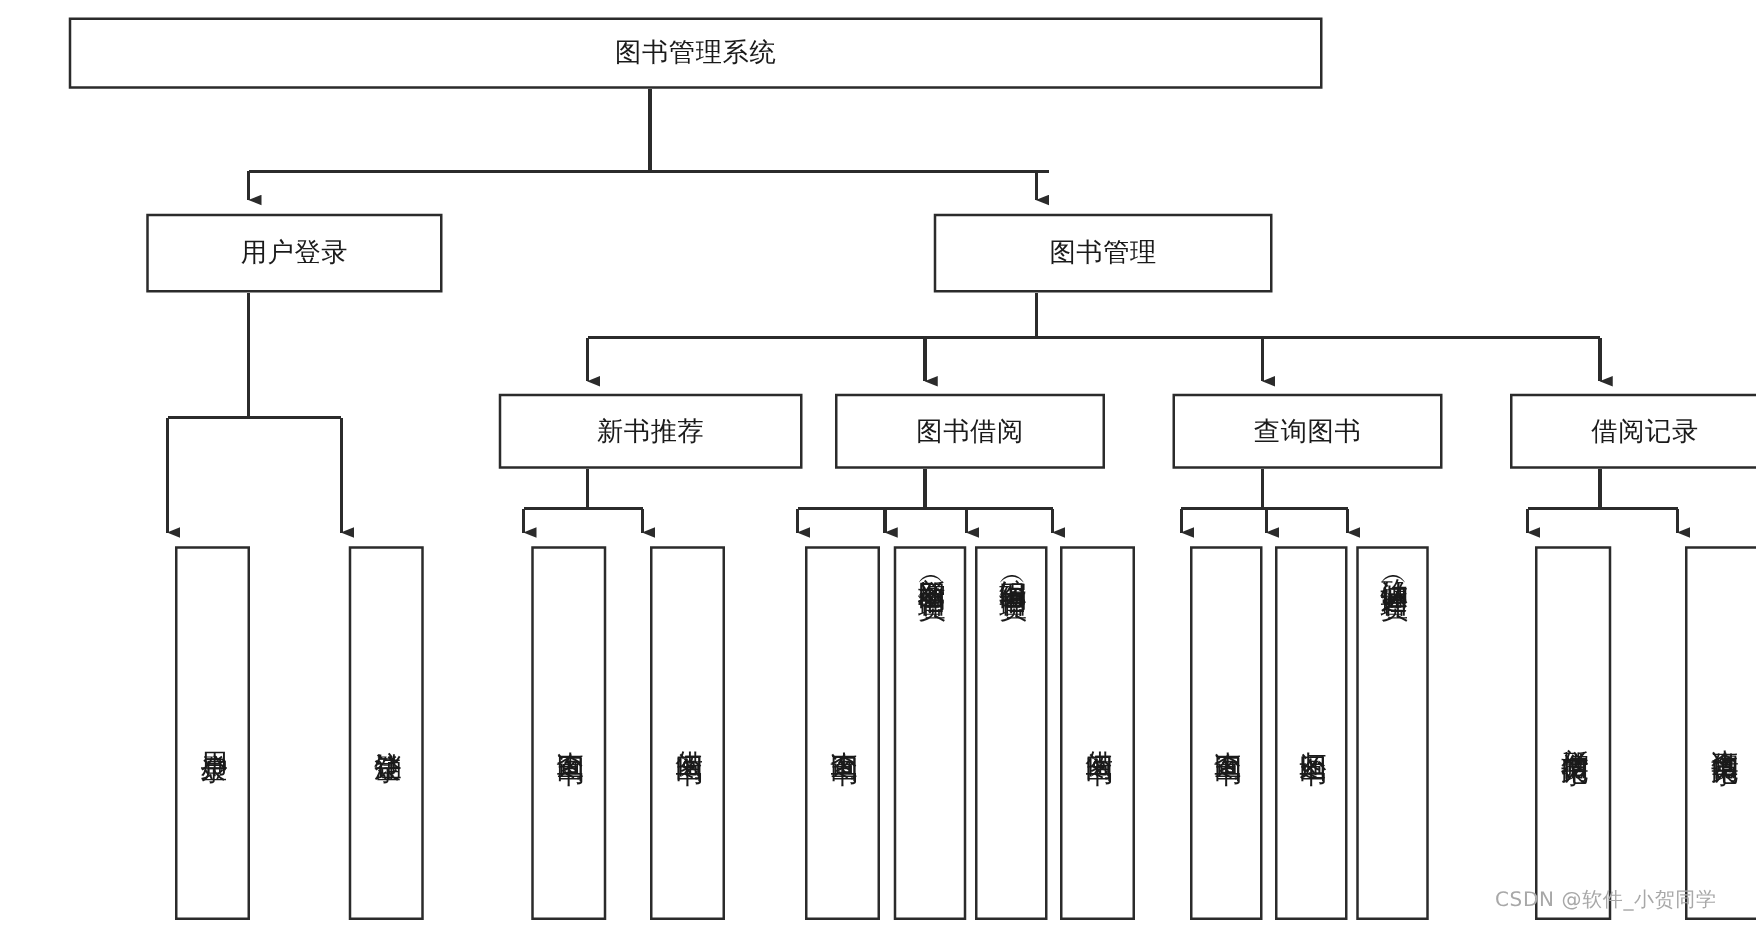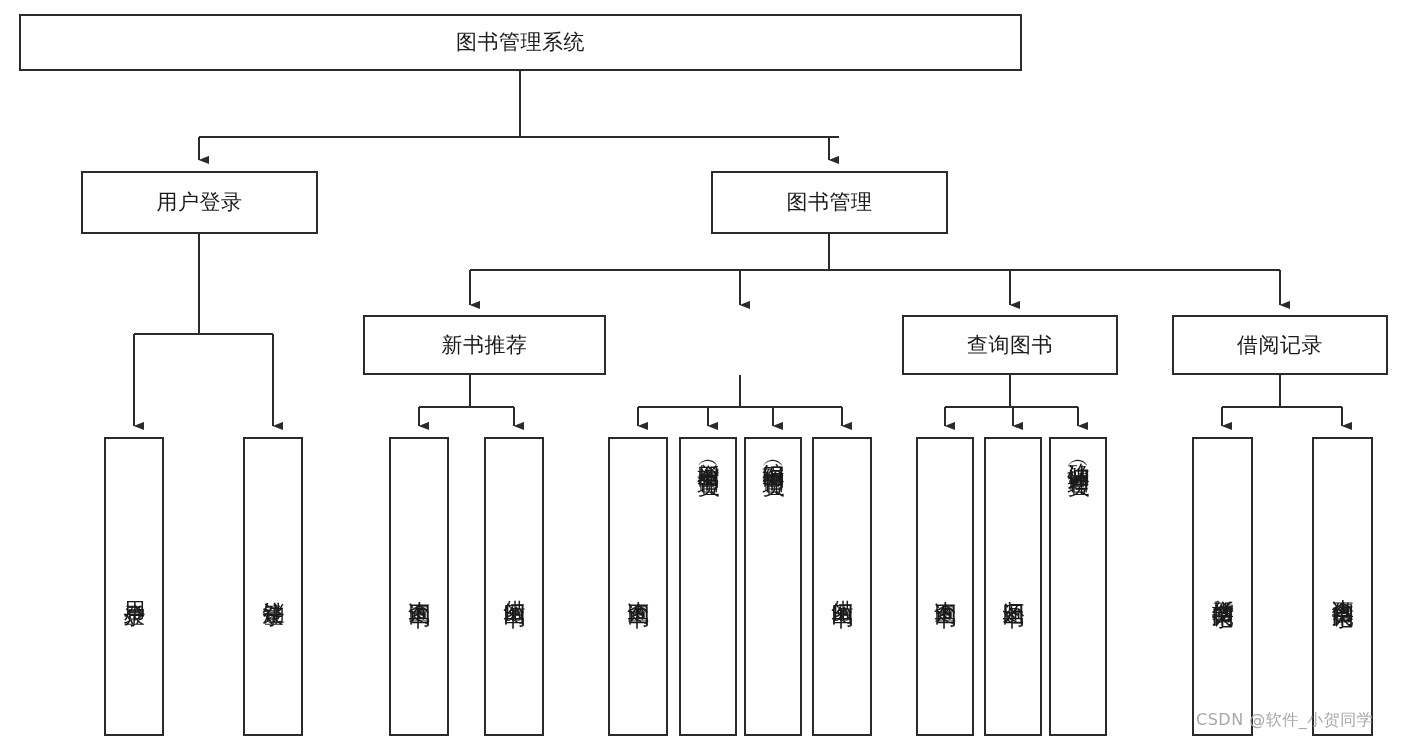--- a/index.html
+++ b/index.html
@@ -29,20 +29,21 @@
   }
   .node {
     position: absolute;
     box-sizing: border-box;
     background: #ffffff;
     border: 2.5px solid #2b2b2b;
     display: flex;
     align-items: center;
     justify-content: center;
     z-index: 2;
+    margin-left: 36px;
   }
   .node-label {
     color: #1a1a1a;
     font-size: 21px;
     line-height: 1.15;
     letter-spacing: 0.5px;
     white-space: nowrap;
     text-align: center;
   }
   .node.vertical {
@@ -127,27 +128,30 @@
     </g>
   </svg>
 
   <div class="node" style="left:19px; top:14px; width:1003px; height:57px;">
     <span class="node-label">图书管理系统</span>
   </div>
 
   <div class="node" style="left:81px; top:171px; width:237px; height:63px;">
     <span class="node-label">用户登录</span>
   </div>
-  <div class="node" style="left:711px; top:171px; width:237px; height:63px;">
+  <div class="node" style="left:711px; top:171px; width:271px; height:63px;">
     <span class="node-label">图书管理</span>
   </div>
 
   <div class="node" style="left:363px; top:315px; width:243px; height:60px;">
     <span class="node-label">新书推荐</span>
   </div>
+  <div class="node" style="left:632px; top:315px; width:216px; height:60px;">
+    <span class="node-label">图书借阅</span>
+  </div>
   <div class="node" style="left:902px; top:315px; width:216px; height:60px;">
     <span class="node-label">查询图书</span>
   </div>
   <div class="node" style="left:1172px; top:315px; width:216px; height:60px;">
     <span class="node-label">借阅记录</span>
   </div>
 
   <div class="node vertical centered" style="left:104px; top:437px; width:60px; height:299px;">
     <span class="node-label">用户登录</span>
   </div>

